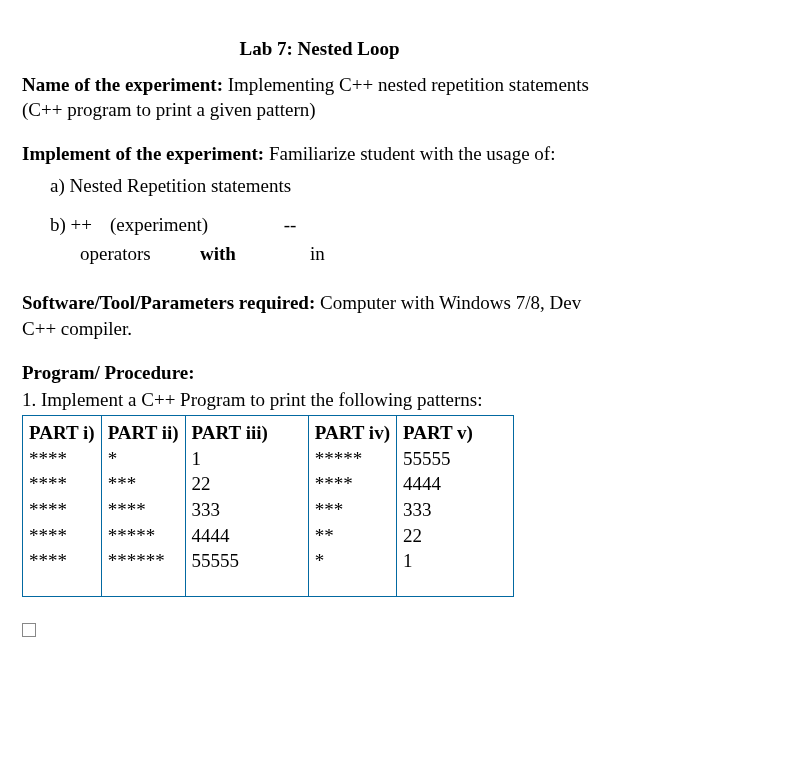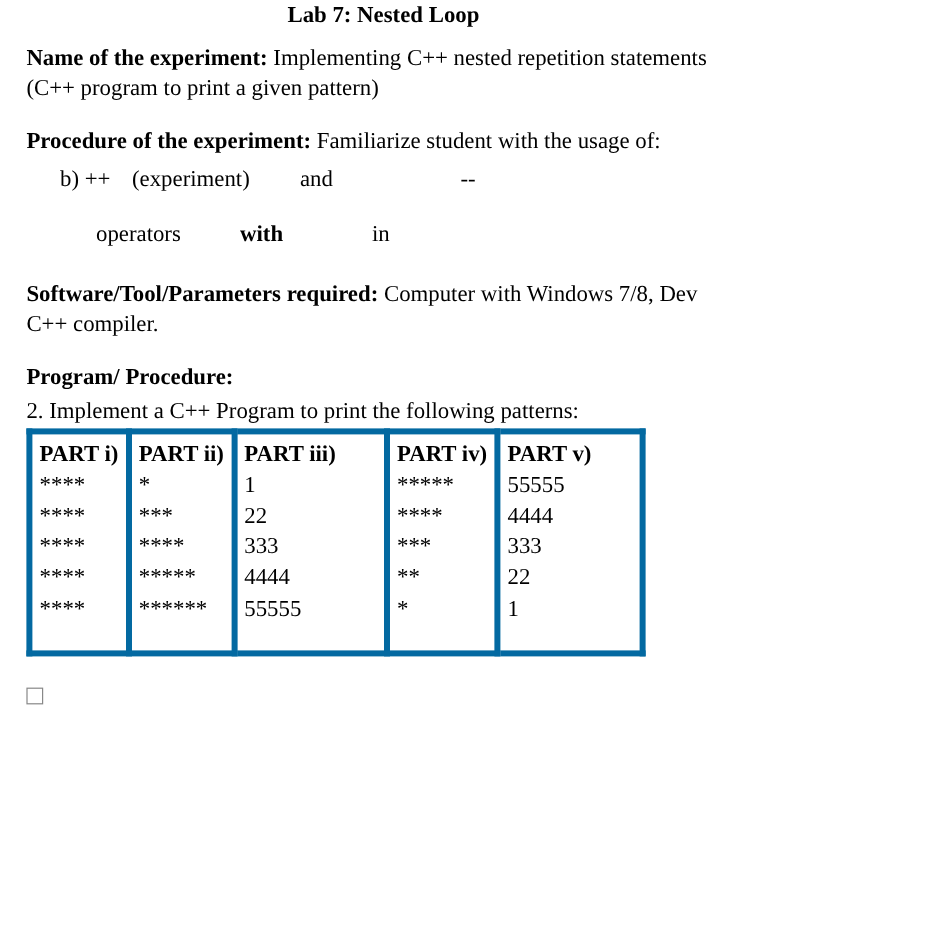--- a/index.html
+++ b/index.html
@@ -7,21 +7,21 @@
     padding: 0;
     background: #fff;
     color: #000;
     font-family: "Times New Roman", Times, serif;
     font-size: 19px;
     line-height: 1.35;
   }
   .page {
     width: 637px;
     box-sizing: border-box;
-    padding: 0 20px 30px 22px;
+    padding: 36px 20px 30px 22px;
   }
   .title {
     text-align: center;
     font-weight: bold;
     margin-bottom: 10px;
   }
   .para {
     margin: 4px 0 18px 0;
   }
   .label {
@@ -50,21 +50,21 @@
   .w-dec { flex: 1; }
   .w-op  { width: 150px; padding-left: 30px; box-sizing: border-box; }
   .w-with{ width: 110px; font-weight: bold; }
   .w-in  { width: 70px; }
 
   table {
     border-collapse: collapse;
     margin-top: 2px;
   }
   td {
-    border: 5px solid #0369a1;
+    border: 1px solid #0369a1;
     vertical-align: top;
     padding: 4px 10px 22px 6px;
     font-family: "Times New Roman", Times, serif;
   }
   td.narrow { padding-right: 6px; }
   .pt-head { font-weight: bold; }
   .pat-line { white-space: pre; font-family: "Times New Roman", Times, serif; }
   .checkbox {
     display: inline-block;
     width: 12px;
@@ -78,46 +78,46 @@
 
 <div class="page">
 
   <div class="title">Lab 7: Nested Loop</div>
 
   <div class="para">
     <span class="label">Name of the experiment:</span><span> Implementing C++ nested repetition statements (C++ program to print a given pattern)</span>
   </div>
 
   <div class="para" style="margin-bottom:6px;">
-    <span class="label">Procedure of the experiment:</span><span> Familiarize student with the usage of:</span>
+    <span class="label">Implement of the experiment:</span><span> Familiarize student with the usage of:</span>
   </div>
 
   <div class="obj-list">
+    <div class="obj-a">a) Nested Repetition statements</div>
 
     <div class="b-grid">
       <div class="b-row">
         <span class="w-b">b) ++</span>
         <span class="w-inc">(experiment)</span>
-        <span class="w-and">and</span>
         <span class="w-dash">--</span>
       </div>
-      <div class="b-row" style="margin-top:21px;">
+      <div class="b-row" style="margin-top:3px;">
         <span class="w-op">operators</span>
         <span class="w-with">with</span>
         <span class="w-in">in</span>
       </div>
     </div>
   </div>
 
   <div class="para" style="margin-top:24px;">
     <span class="label">Software/Tool/Parameters required:</span><span> Computer with Windows 7/8, Dev C++ compiler.</span>
   </div>
 
   <div class="label" style="margin-top:4px;">Program/ Procedure:</div>
-  <div style="margin-top:2px;">2. Implement a C++ Program to print the following patterns:</div>
+  <div style="margin-top:2px;">1. Implement a C++ Program to print the following patterns:</div>
 
   <table>
     <tbody>
         <tr>
       <td class="narrow">
         <div class="pt-head">PART i)</div>
         <div class="pat-line">****</div>
         <div class="pat-line">****</div>
         <div class="pat-line">****</div>
         <div class="pat-line">****</div>

